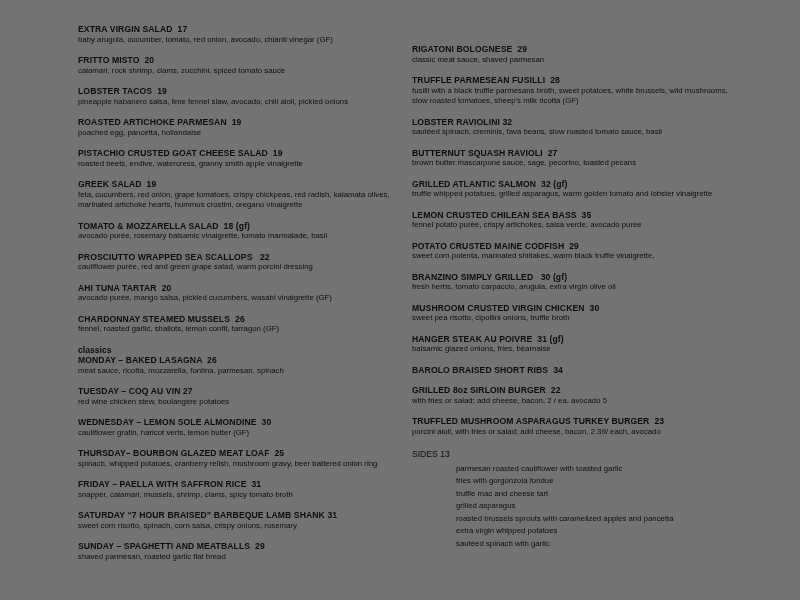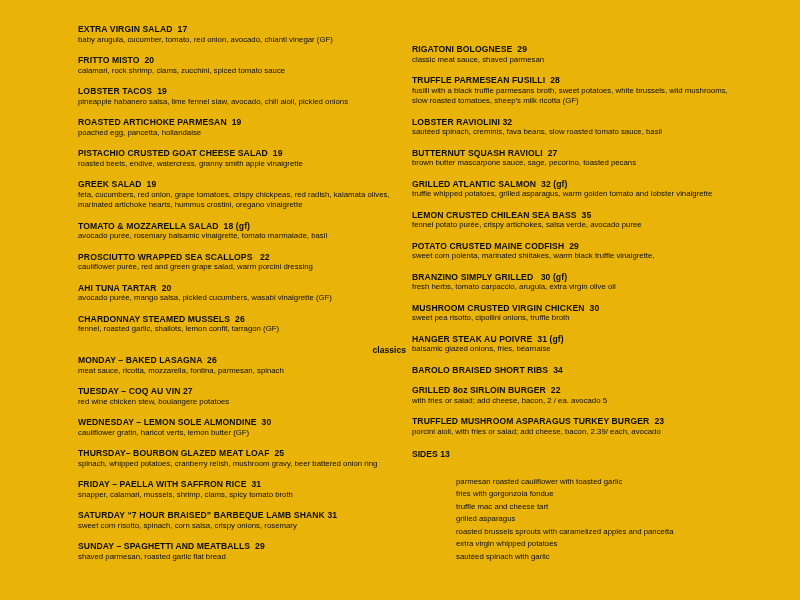--- a/index.html
+++ b/index.html
@@ -12,21 +12,21 @@
     height: 600px;
     overflow: hidden;
     font-family: "Liberation Sans", sans-serif;
     color: #0d0d0d;
     -webkit-font-smoothing: antialiased;
   }
   .page {
     position: relative;
     width: 800px;
     height: 600px;
-    background: #eab308;
+    background: #737373;
   }
   .col {
     position: absolute;
   }
   .col-left {
     left: 78px;
     top: 24px;
     width: 328px;
   }
   .col-right {
@@ -46,30 +46,29 @@
   }
   .item-desc {
     font-size: 7.8px;
     line-height: 10.5px;
   }
   .classics-heading {
     font-weight: 700;
     font-size: 8.6px;
     line-height: 10.5px;
     margin-top: 2px;
-    text-align: right;
   }
   .sides-section {
     margin-top: 12px;
   }
   .sides-title {
-    font-weight: 700;
+    font-weight: 400;
     font-size: 8.6px;
     line-height: 10.5px;
-    margin-bottom: 16px;
+    margin-bottom: 3px;
     white-space: pre-wrap;
   }
   .side-line {
     font-size: 7.8px;
     line-height: 12.6px;
     padding-left: 44px;
   }
 </style>
 </head>
 <body>

